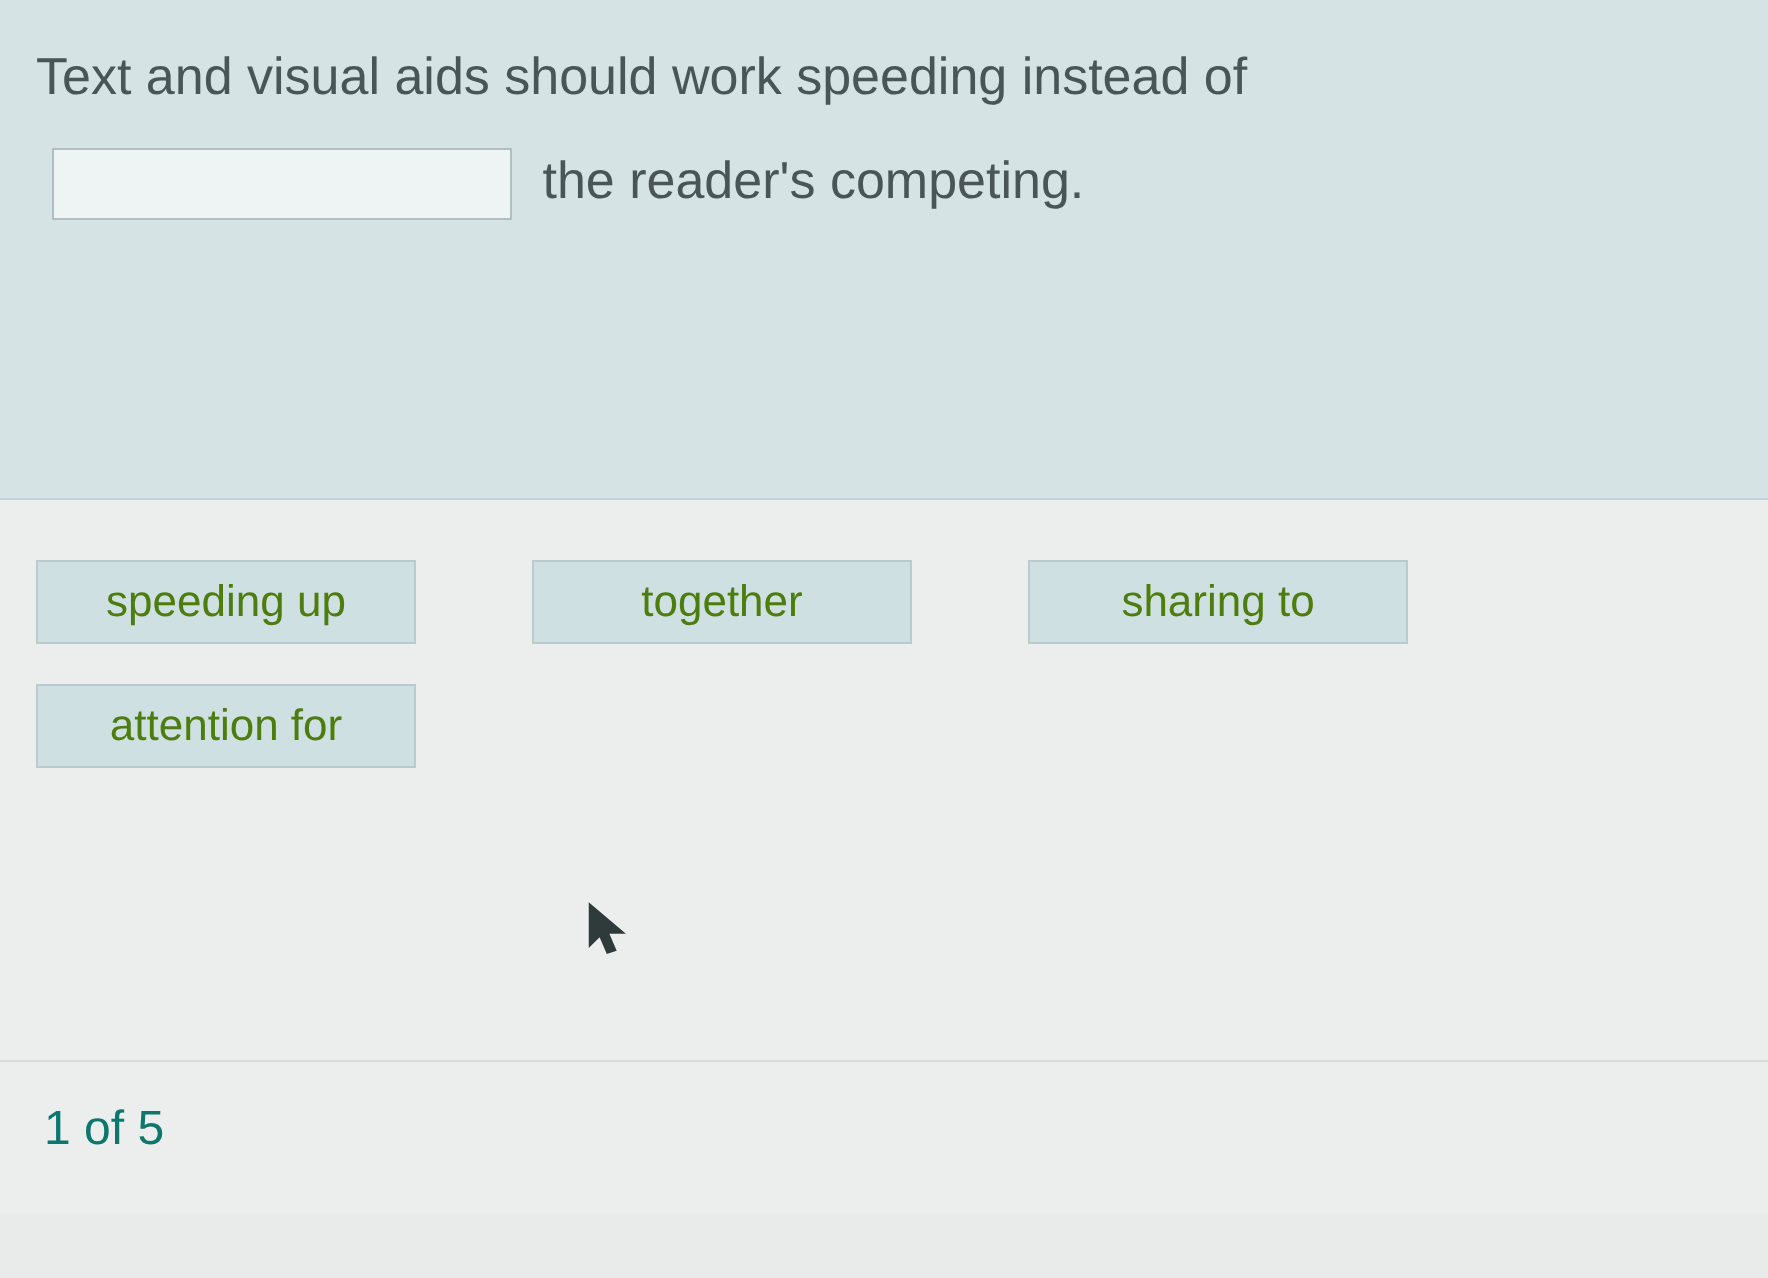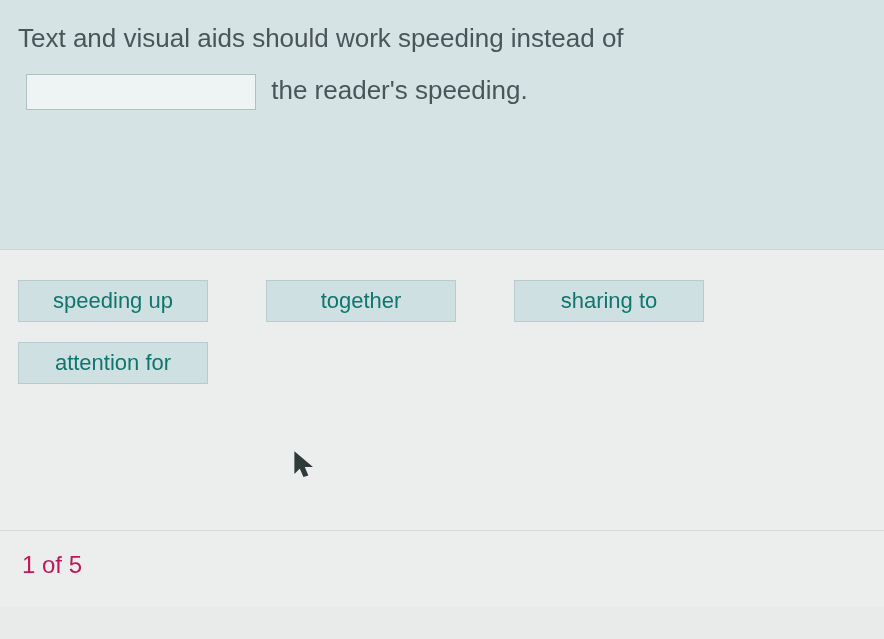--- a/index.html
+++ b/index.html
@@ -41,35 +41,35 @@
     gap: 58px;
     margin-bottom: 20px;
   }
   .choice {
     background: #cfe0e2;
     border: 1px solid #b8cccd;
     padding: 7px 0;
     width: 190px;
     text-align: center;
     font-size: 22px;
-    color: #0f766e;
+    color: #4d7c0f;
     cursor: pointer;
     user-select: none;
   }
   .footer {
     display: flex;
     justify-content: space-between;
     align-items: center;
     padding: 20px 28px 28px 22px;
     background: #eceeed;
     border-top: 1px solid #d6d9d7;
   }
   .progress {
     font-size: 24px;
-    color: #be185d;
+    color: #0f766e;
   }
   .submit-btn {
     font-size: 26px;
     color: #6d7876;
     letter-spacing: 1px;
     background: none;
     border: none;
     cursor: pointer;
     font-family: inherit;
   }
@@ -80,21 +80,21 @@
     pointer-events: none;
   }
 </style>
 </head>
 <body>
 
 <div class="question-area">
   <p class="sentence">
     <span>Text and visual aids should work speeding instead of</span>
     <span class="blank-slot"></span>
-    <span>the reader's speeding.</span>
+    <span>the reader's competing.</span>
   </p>
 </div>
 
 <div class="choices-area">
   <div class="choices-row">
     <div class="choice">speeding up</div>
     <div class="choice">together</div>
     <div class="choice">sharing to</div>
   </div>
   <div class="choices-row">

